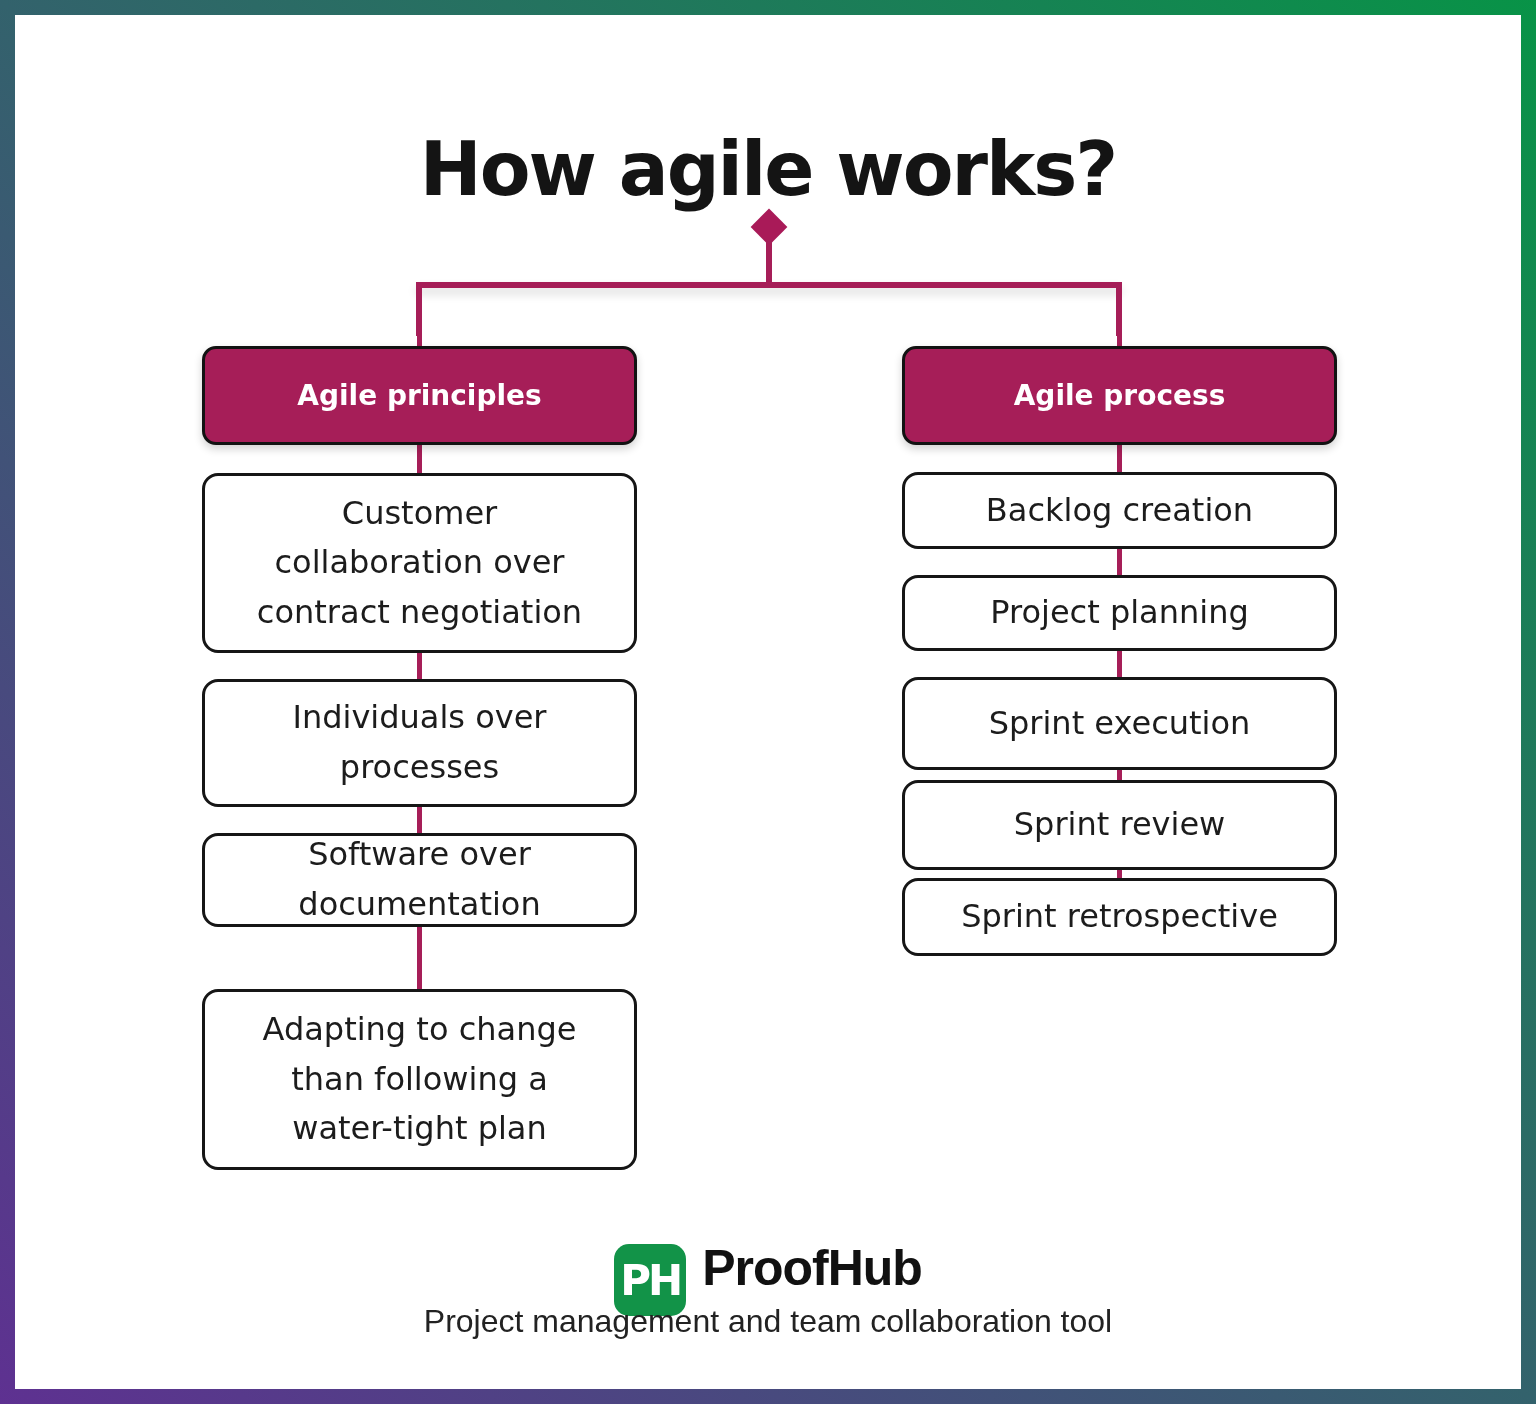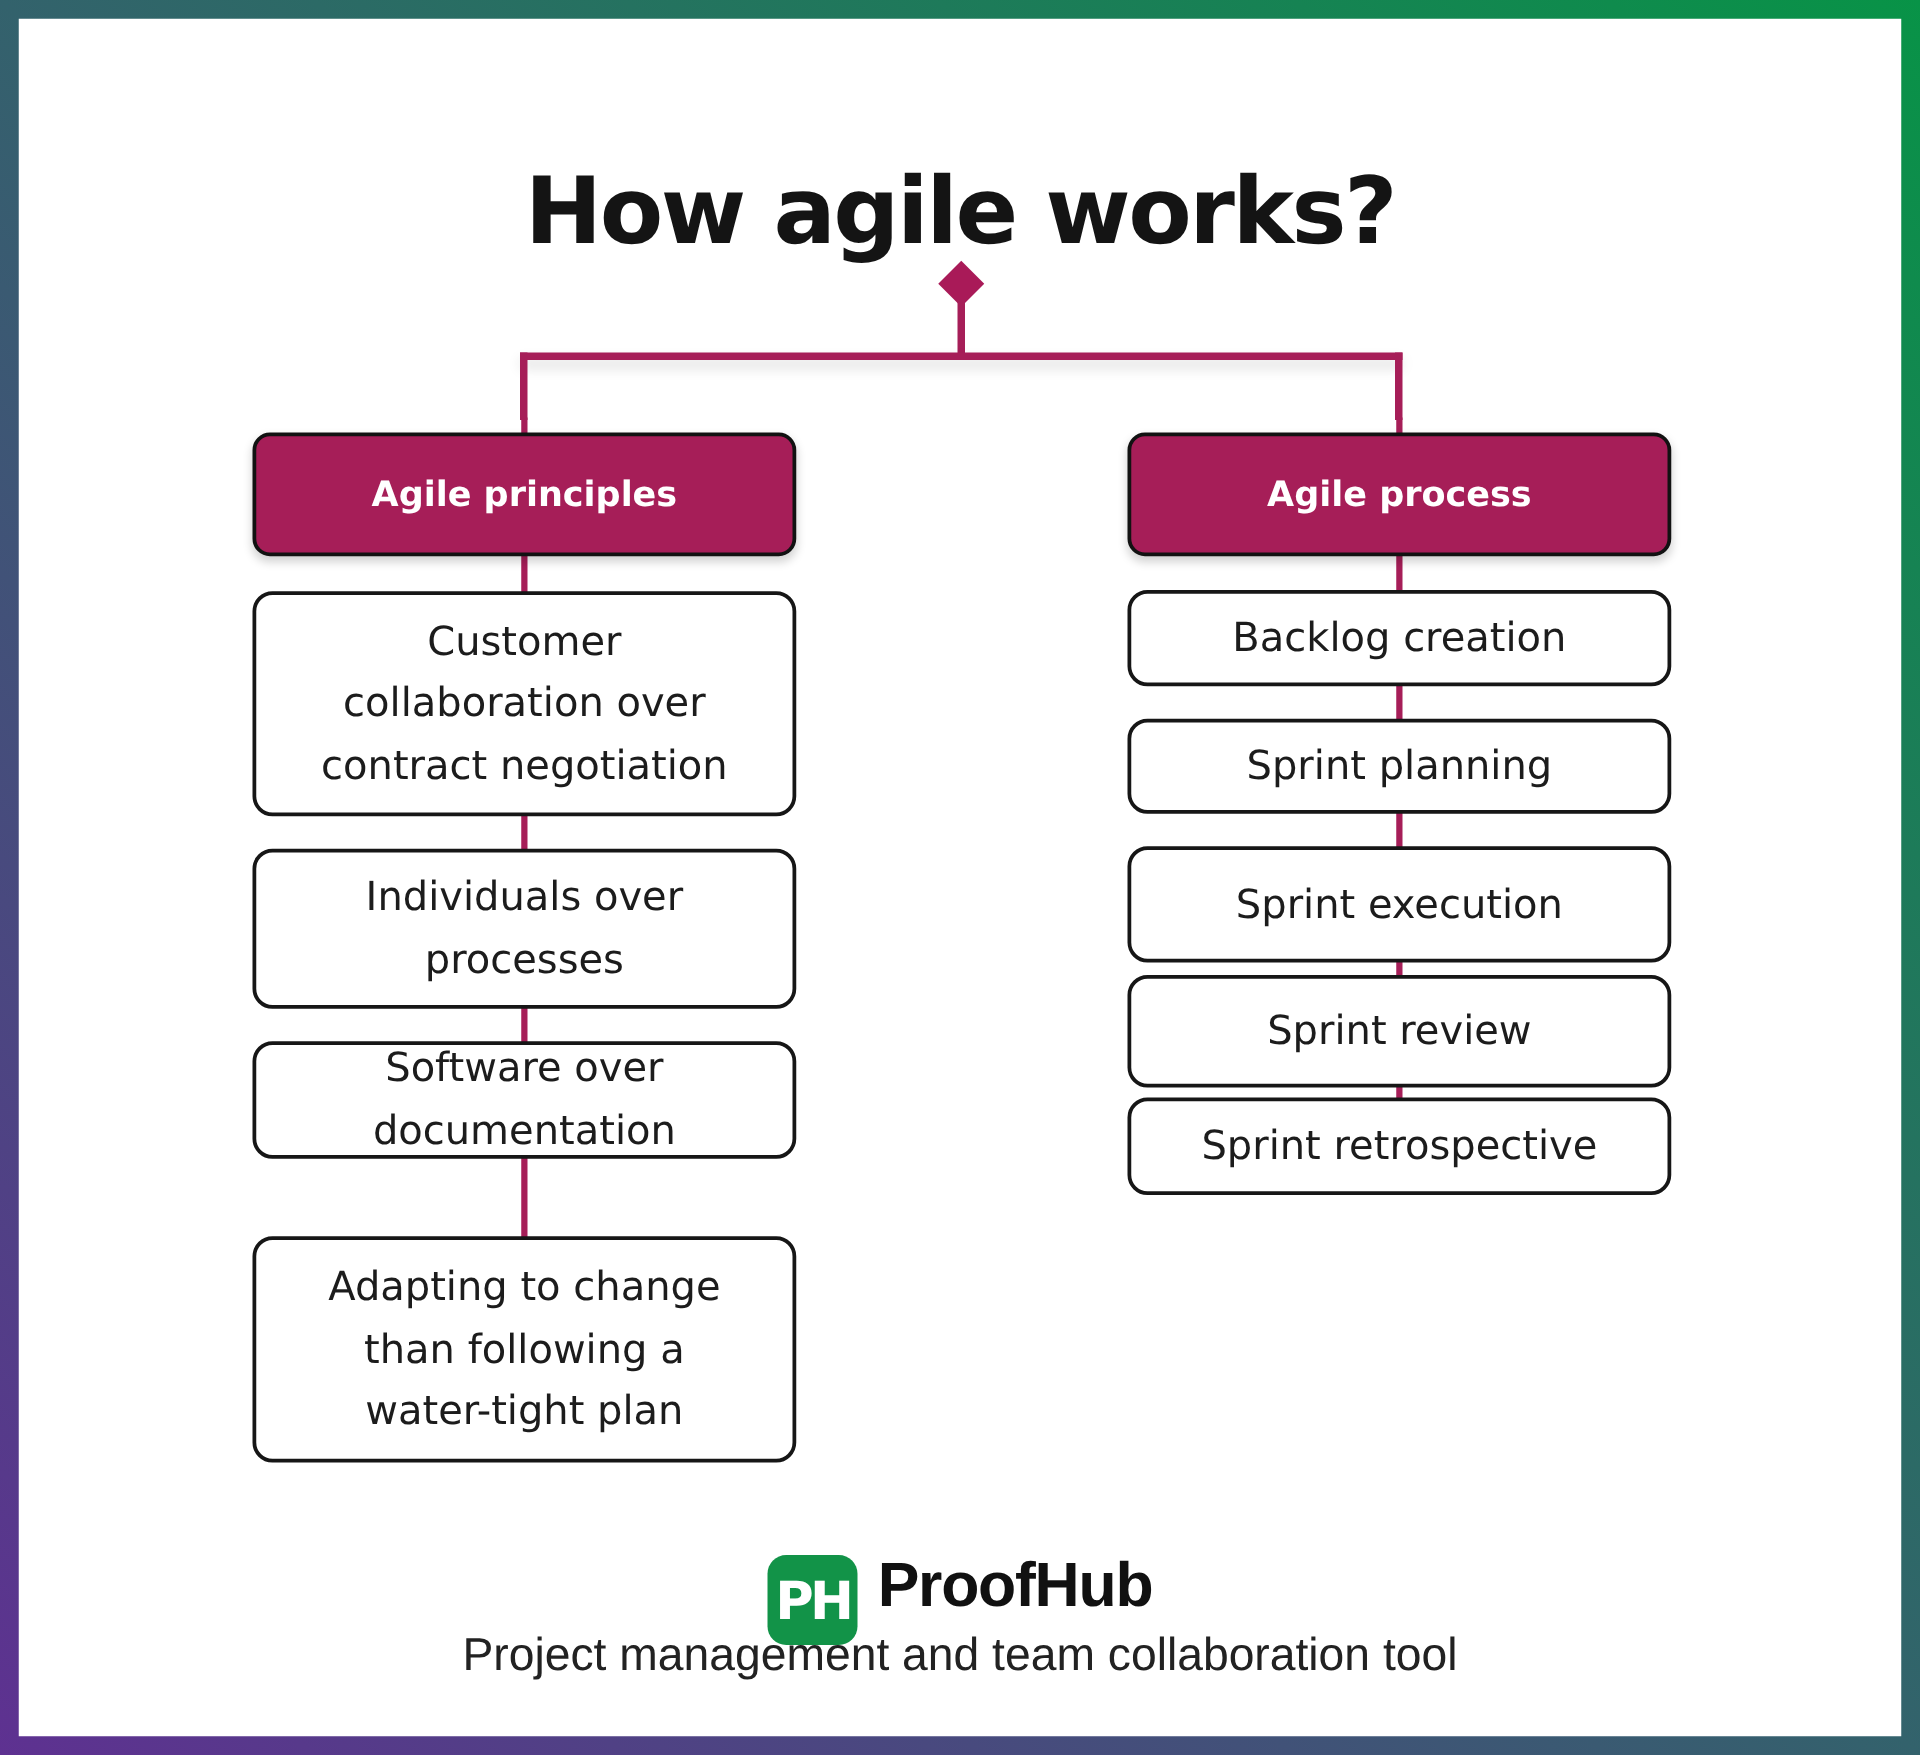--- a/index.html
+++ b/index.html
@@ -71,21 +71,21 @@
     display:flex; align-items:center; justify-content:center;
     color:#ffffff; font-size:42px; font-weight:bold; letter-spacing:-3px;margin-top:24px;
   }
   .brand-name {
     font-family:"Liberation Sans", sans-serif;
     font-size:50px; font-weight:bold; color:#111111; letter-spacing:-1px;
   }
   .tagline {
     position:absolute; top:1303px; left:0; right:0; text-align:center;
     font-family:"Liberation Sans", sans-serif;
-    font-size:37px; color:#222222;
+    font-size:32px; color:#222222;
   }
 </style>
 </head>
 <body>
 
 <div class="canvas">
   <div class="inner"></div>
 
   <div class="content">
 
@@ -109,21 +109,21 @@
       <div class="node i3">Software over
 documentation</div>
       <div class="node i4">Adapting to change
 than following a
 water-tight plan</div>
     </div>
 
     <div class="col right">
       <div class="node-header">Agile process</div>
       <div class="node i1">Backlog creation</div>
-      <div class="node i2">Sprint planning</div>
+      <div class="node i2">Project planning</div>
       <div class="node i3">Sprint execution</div>
       <div class="node i4">Sprint review</div>
       <div class="node i5">Sprint retrospective</div>
     </div>
 
     <div class="brand-row">
       <div class="ph-badge">PH</div>
       <div class="brand-name">ProofHub</div>
     </div>
     <div class="tagline">Project management and team collaboration tool</div>

